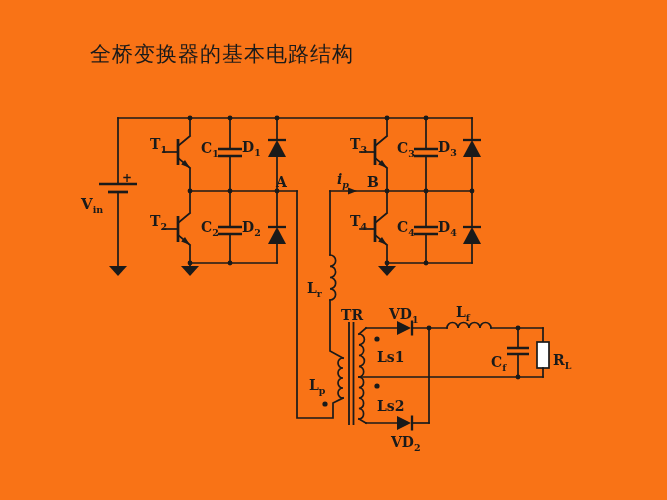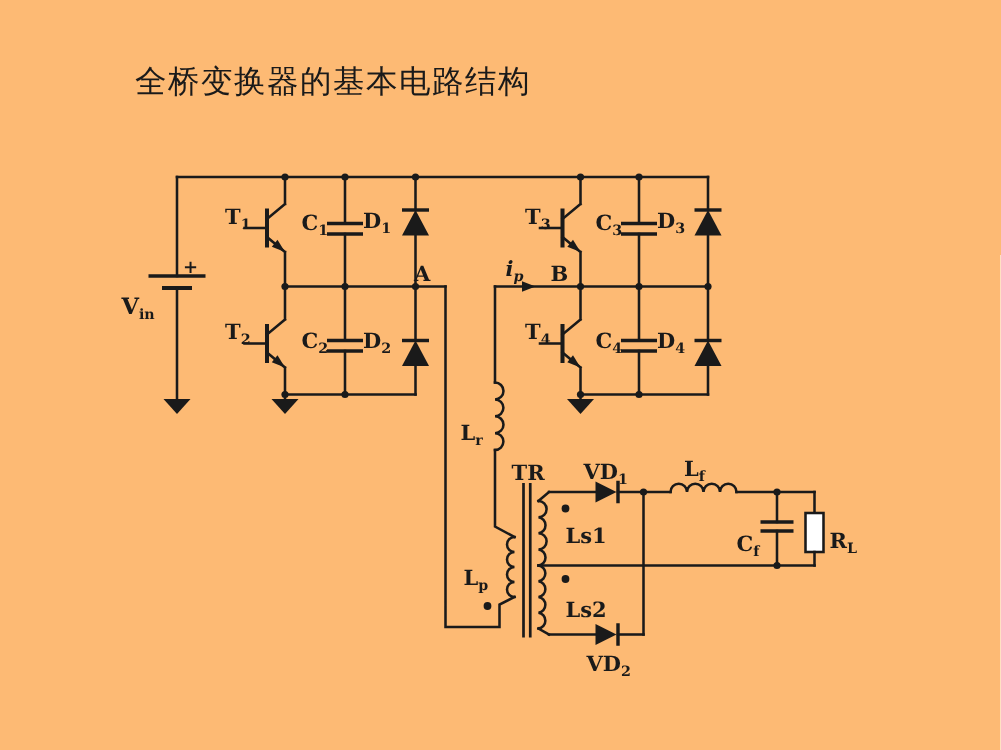--- a/index.html
+++ b/index.html
@@ -1,16 +1,16 @@
 <!DOCTYPE html>
 <html><head>
 <meta charset="utf-8">
 <style>
   html,body{margin:0;padding:0;background:#ffffff;}
-  .slide{position:relative;width:667px;height:500px;background:#fdba74;overflow:hidden;
+  .slide{position:relative;width:667px;height:500px;background:#f97316;overflow:hidden;
          font-family:"DejaVu Serif","Liberation Serif",serif;}
   .title{position:absolute;left:90px;top:40px;margin:0;font-size:21px;font-weight:500;
          letter-spacing:1px;color:#1a1a1a;font-family:"DejaVu Serif","Liberation Serif",serif;}
   svg{position:absolute;left:0;top:0;}
   .wire{stroke:#1a1a1a;stroke-width:1.7;fill:none;stroke-linecap:square;stroke-linejoin:miter;}
   .bar{stroke:#1a1a1a;stroke-width:2.3;fill:none;stroke-linecap:butt;}
   .tbar{stroke:#1a1a1a;stroke-width:2.7;fill:none;stroke-linecap:butt;}
   .core{stroke:#1a1a1a;stroke-width:1.8;fill:none;}
   .solid{fill:#1a1a1a;stroke:none;}
   .box{fill:#ffffff;stroke:#1a1a1a;stroke-width:1.7;}

